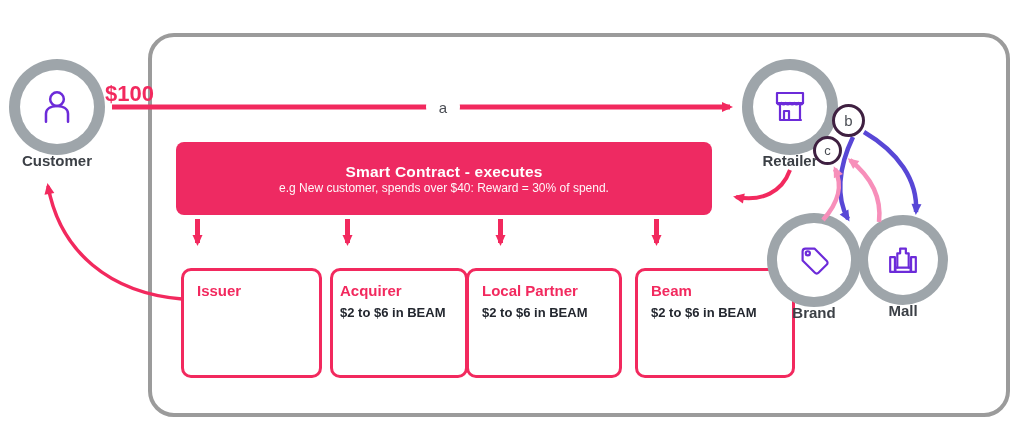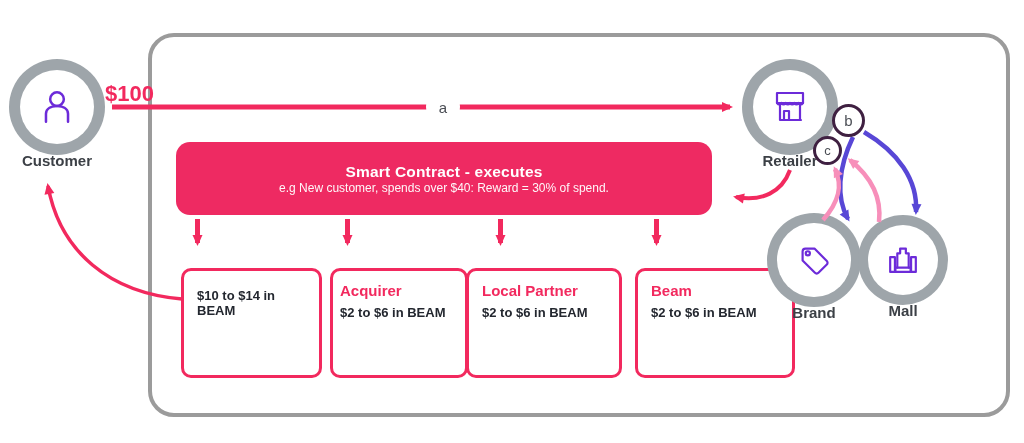--- a/index.html
+++ b/index.html
@@ -33,21 +33,21 @@
           display:flex;align-items:center;justify-content:center;
           color:#4B4E55;font-size:15px;line-height:1;}
   .letter-a{left:426px;top:90px;width:34px;height:34px;}
   .letter-b{left:832px;top:104px;width:33px;height:33px;border:3px solid var(--marker-border);}
   .letter-c{left:813px;top:136px;width:29px;height:29px;border:3px solid var(--marker-border);font-size:13px;}
 
   .amount-label{position:absolute;left:105px;top:81px;color:var(--pink);
           font-size:22px;font-weight:700;z-index:6;}
 
   .sc-box{position:absolute;left:176px;top:142px;width:536px;height:73px;
-          background:var(--pink-box);border-radius:14px;z-index:2;
+          background:var(--pink-box);border-radius:8px;z-index:2;
           display:flex;flex-direction:column;align-items:center;justify-content:center;
           color:#fff;text-align:center;}
   .sc-title{font-size:15.5px;font-weight:600;letter-spacing:.2px;}
   .sc-sub{font-size:12px;font-weight:400;margin-top:0;opacity:.96;}
 
   .pbox{position:absolute;top:268px;height:110px;border:3px solid var(--pink);
         border-radius:10px;background:#fff;padding:11px 13px;z-index:2;}
   .pbox-title{color:var(--pink);font-size:15px;font-weight:700;}
   .pbox-amount{color:var(--text-dark);font-size:13px;font-weight:600;margin-top:6px;}
   .pbox-1{left:181px;width:141px;}
@@ -61,21 +61,21 @@
 <div class="canvas">
 
   <div class="frame"></div>
 
   <div class="sc-box">
     <div class="sc-title">Smart Contract - executes</div>
     <div class="sc-sub">e.g New customer, spends over $40: Reward = 30% of spend.</div>
   </div>
 
   <div class="pbox pbox-1">
-    <div class="pbox-amount">$10 to $14 in BEAM</div>
+    <div class="pbox-title">Issuer</div>
   </div>
   <div class="pbox pbox-2">
     <div class="pbox-title">Acquirer</div>
     <div class="pbox-amount">$2 to $6 in BEAM</div>
   </div>
   <div class="pbox pbox-3">
     <div class="pbox-title">Local Partner</div>
     <div class="pbox-amount">$2 to $6 in BEAM</div>
   </div>
   <div class="pbox pbox-4">

